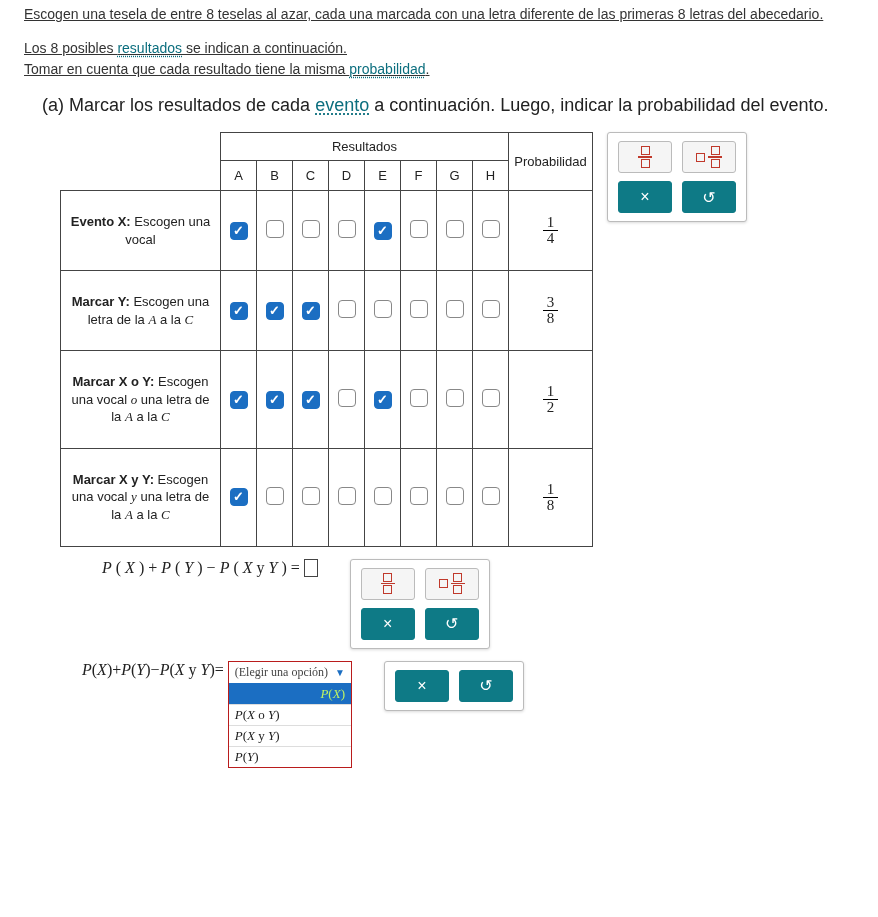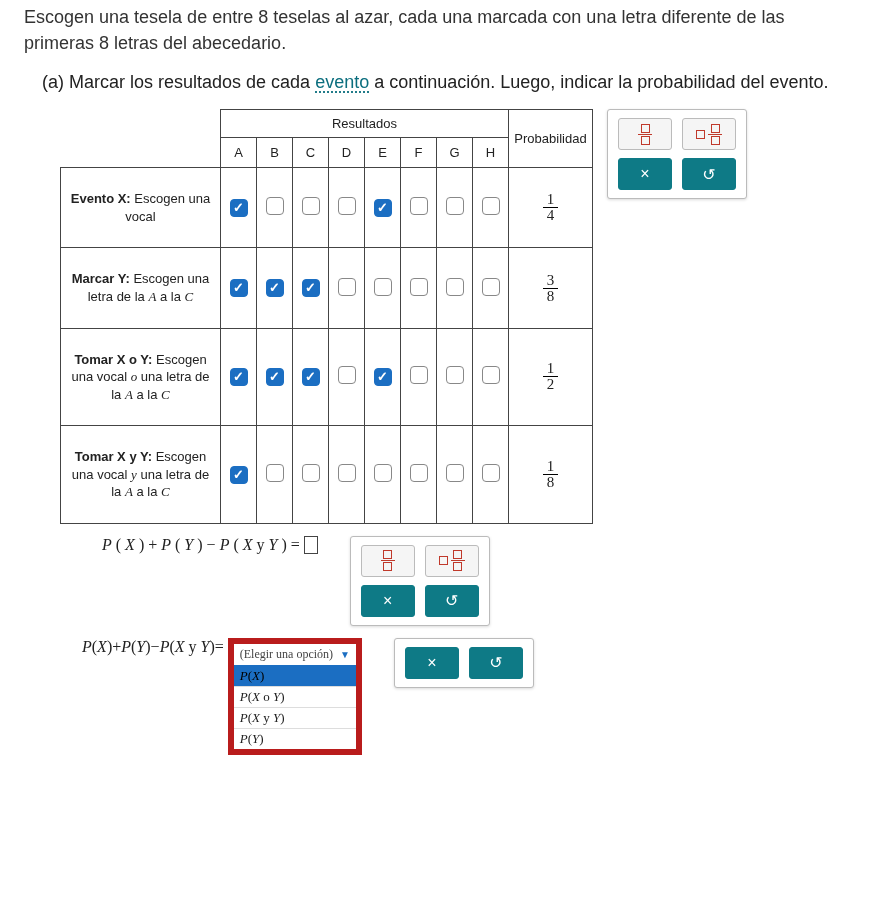--- a/index.html
+++ b/index.html
@@ -1,17 +1,17 @@
 <!DOCTYPE html>
 <html><head>
 <meta charset="utf-8">
 <style>
   * { box-sizing: border-box; margin: 0; padding: 0; }
   body { font-family: Arial, sans-serif; color: #222; background:#fff; padding: 4px 24px 40px 24px; width: 878px; }
-  .intro p { font-size: 18px; line-height: 1.45; margin-bottom: 14px; color:#333; }
+  .intro p { font-size: 14px; line-height: 1.45; margin-bottom: 14px; color:#333;text-decoration:underline; }
   a.term { color: #0b6e7e; text-decoration: underline dotted; text-underline-offset: 3px; cursor: pointer; }
   .section { margin-top: 12px; }
   .sub { margin-left: 18px; }
   .part-label { font-size: 18px; line-height: 1.4; margin-bottom: 14px;}
   
   table.outcomes { border-collapse: collapse; margin-left: 18px; }
   table.outcomes th, table.outcomes td { border: 1px solid #444; font-size: 13px; text-align: center; vertical-align: middle; }
   table.outcomes th { font-weight: normal; }
   .col-outcome { width: 36px; height: 30px;}
   .grp-header { height: 28px; font-size:13px;}
@@ -39,34 +39,38 @@
   .frac-icon.dbl .single { display:flex; flex-direction:column; gap:1px; align-items:center;}
   .reset-icon { font-size:16px;}
   
   .table-wrap { display:flex; align-items:flex-start; }
   
   .expr-row { display:flex; align-items:flex-start; gap:18px; margin-left: 60px; margin-top: 8px;}
   .expr { font-family: 'Times New Roman', serif; font-size:16px; display:flex; align-items:center; gap:4px; white-space:nowrap;}
   .input-box { display:inline-block; min-width:14px; height:18px; border:1px solid #444; vertical-align:middle;}
   
   .select-wrap { display:flex; align-items:flex-start; gap:18px; margin-left:40px;}
-  .dropdown { display:inline-block; border:6px solid #b91c1c; font-size:13px; vertical-align:top;}
+  .dropdown { display:inline-block; border:1px solid #b91c1c; font-size:13px; vertical-align:top;}
   .dd-head { color:#444; padding:3px 6px; font-size:12px; border-bottom:1px solid #1b6ec2; cursor:pointer; white-space:nowrap;}
   .dd-head .tri { color:#1b6ec2; font-size:10px; margin-left:4px;}
   .dd-opt { padding:2px 6px; font-family:'Times New Roman',serif; border-bottom:1px solid #ddd; cursor:pointer;}
   .dd-opt:last-child{ border-bottom:none;}
-  .dd-opt.sel { background:#1b6ec2; color:#000000;}
+  .dd-opt.sel { background:#1b6ec2; color:#bef264;text-align:right;}
   
   .noborder { border:none !important; background:transparent;}
 </style>
 </head>
 <body>
 
 <div class="intro">
   <p>Escogen una tesela de entre 8 teselas al azar, cada una marcada con una letra diferente de las primeras 8 letras del abecedario.</p>
+  <p>
+    <span>Los 8 posibles </span><a class="term">resultados</a><span> se indican a continuación.</span><br>
+    <span>Tomar en cuenta que cada resultado tiene la misma </span><a class="term">probabilidad</a><span>.</span>
+  </p>
 </div>
 
 <div class="section sub">
   <p class="part-label">
     <span>(a) Marcar los resultados de cada </span><a class="term">evento</a><span> a continuación. Luego, indicar la probabilidad del evento.</span>
   </p>
 
   <div class="table-wrap">
     <table class="outcomes">
       <tbody>
@@ -107,34 +111,34 @@
         <td class="cell"><span class="check checked"></span></td>
         <td class="cell"><span class="check"></span></td>
         <td class="cell"><span class="check"></span></td>
         <td class="cell"><span class="check"></span></td>
         <td class="cell"><span class="check"></span></td>
         <td class="cell"><span class="check"></span></td>
         <td class="prob"><span class="frac"><span class="n">3</span><span class="d">8</span></span></td>
       </tr>
 
       <tr>
-        <td class="row-label"><b>Tomar X o Y:</b><span> Escogen una vocal </span><em>o</em><span> una letra de la </span><em>A</em><span> a la </span><em>C</em></td>
+        <td class="row-label"><b>Marcar X o Y:</b><span> Escogen una vocal </span><em>o</em><span> una letra de la </span><em>A</em><span> a la </span><em>C</em></td>
         <td class="cell"><span class="check checked"></span></td>
         <td class="cell"><span class="check checked"></span></td>
         <td class="cell"><span class="check checked"></span></td>
         <td class="cell"><span class="check"></span></td>
         <td class="cell"><span class="check checked"></span></td>
         <td class="cell"><span class="check"></span></td>
         <td class="cell"><span class="check"></span></td>
         <td class="cell"><span class="check"></span></td>
         <td class="prob"><span class="frac"><span class="n">1</span><span class="d">2</span></span></td>
       </tr>
 
       <tr>
-        <td class="row-label"><b>Tomar X y Y:</b><span> Escogen una vocal </span><em>y</em><span> una letra de la </span><em>A</em><span> a la </span><em>C</em></td>
+        <td class="row-label"><b>Marcar X y Y:</b><span> Escogen una vocal </span><em>y</em><span> una letra de la </span><em>A</em><span> a la </span><em>C</em></td>
         <td class="cell"><span class="check checked"></span></td>
         <td class="cell"><span class="check"></span></td>
         <td class="cell"><span class="check"></span></td>
         <td class="cell"><span class="check"></span></td>
         <td class="cell"><span class="check"></span></td>
         <td class="cell"><span class="check"></span></td>
         <td class="cell"><span class="check"></span></td>
         <td class="cell"><span class="check"></span></td>
         <td class="prob"><span class="frac"><span class="n">1</span><span class="d">8</span></span></td>
       </tr>

